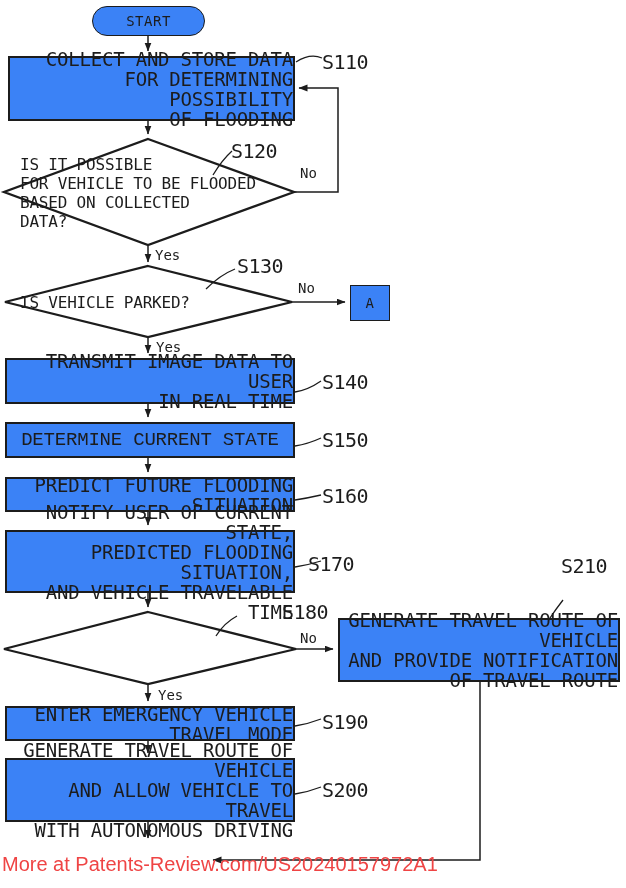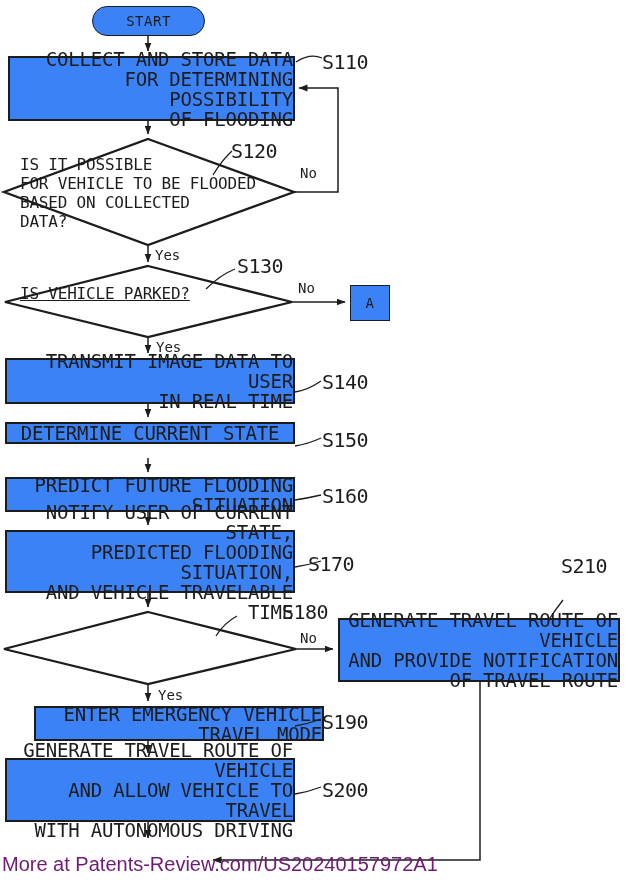--- a/index.html
+++ b/index.html
@@ -72,21 +72,21 @@
     font-size: 14px;
     letter-spacing: 0.5px;
   }
   #watermark {
     position: absolute;
     z-index: 6;
     left: 2px;
     top: 853px;
     font-family: "Liberation Sans", sans-serif;
     font-size: 20px;
-    color: #701a75;
+    color: #ef4444;
     white-space: nowrap;
   }
 </style>
 </head>
 <body>
 
 <div id="stage">
 
   <svg id="connectors" width="626" height="888" viewBox="0 0 626 888">
     <defs>
@@ -154,36 +154,36 @@
   <div class="step-label" style="left:322px; top:50px;">S110</div>
 
   <div class="diamond-text" style="left:20px; top:155px; width:256px;">IS IT POSSIBLE
 FOR VEHICLE TO BE FLOODED
 BASED ON COLLECTED
 DATA?</div>
   <div class="step-label" style="left:231px; top:139px;">S120</div>
   <div class="branch-label" style="left:300px; top:165px;">No</div>
   <div class="branch-label" style="left:155px; top:247px;">Yes</div>
 
-  <div class="diamond-text" style="left:20px; top:284px; width:256px;text-decoration:underline;">IS VEHICLE PARKED?</div>
+  <div class="diamond-text" style="left:20px; top:293px; width:256px;">IS VEHICLE PARKED?</div>
   <div class="step-label" style="left:237px; top:254px;">S130</div>
   <div class="branch-label" style="left:298px; top:280px;">No</div>
   <div class="branch-label" style="left:156px; top:339px;">Yes</div>
 
   <div class="node smallbox" style="left:350px; top:285px; width:40px; height:36px;">
     <span class="terminal-text">A</span>
   </div>
 
   <div class="node procbox" style="left:5px; top:358px; width:290px; height:46px;">
     <span class="node-text">TRANSMIT IMAGE DATA TO USER
 IN REAL TIME</span>
   </div>
   <div class="step-label" style="left:322px; top:370px;">S140</div>
 
-  <div class="node procbox" style="left:5px; top:422px; width:290px; height:22px;">
+  <div class="node procbox" style="left:5px; top:422px; width:290px; height:36px;font-family:Liberation Mono, monospace;">
     <span class="node-text">DETERMINE CURRENT STATE</span>
   </div>
   <div class="step-label" style="left:322px; top:428px;">S150</div>
 
   <div class="node procbox" style="left:5px; top:477px; width:290px; height:35px;">
     <span class="node-text">PREDICT FUTURE FLOODING SITUATION</span>
   </div>
   <div class="step-label" style="left:322px; top:484px;">S160</div>
 
   <div class="node procbox" style="left:5px; top:530px; width:290px; height:63px;padding-left:31px;">
@@ -197,21 +197,21 @@
   <div class="branch-label" style="left:300px; top:630px;">No</div>
   <div class="branch-label" style="left:158px; top:687px;">Yes</div>
 
   <div class="node procbox" style="left:338px; top:618px; width:282px; height:64px;">
     <span class="node-text">GENERATE TRAVEL ROUTE OF VEHICLE
 AND PROVIDE NOTIFICATION
 OF TRAVEL ROUTE</span>
   </div>
   <div class="step-label" style="left:561px; top:554px;">S210</div>
 
-  <div class="node procbox" style="left:5px; top:706px; width:290px; height:35px;margin-left:29px;">
+  <div class="node procbox" style="left:5px; top:706px; width:290px; height:35px;">
     <span class="node-text">ENTER EMERGENCY VEHICLE TRAVEL MODE</span>
   </div>
   <div class="step-label" style="left:322px; top:710px;">S190</div>
 
   <div class="node procbox" style="left:5px; top:758px; width:290px; height:64px;">
     <span class="node-text">GENERATE TRAVEL ROUTE OF VEHICLE
 AND ALLOW VEHICLE TO TRAVEL
 WITH AUTONOMOUS DRIVING</span>
   </div>
   <div class="step-label" style="left:322px; top:778px;">S200</div>

